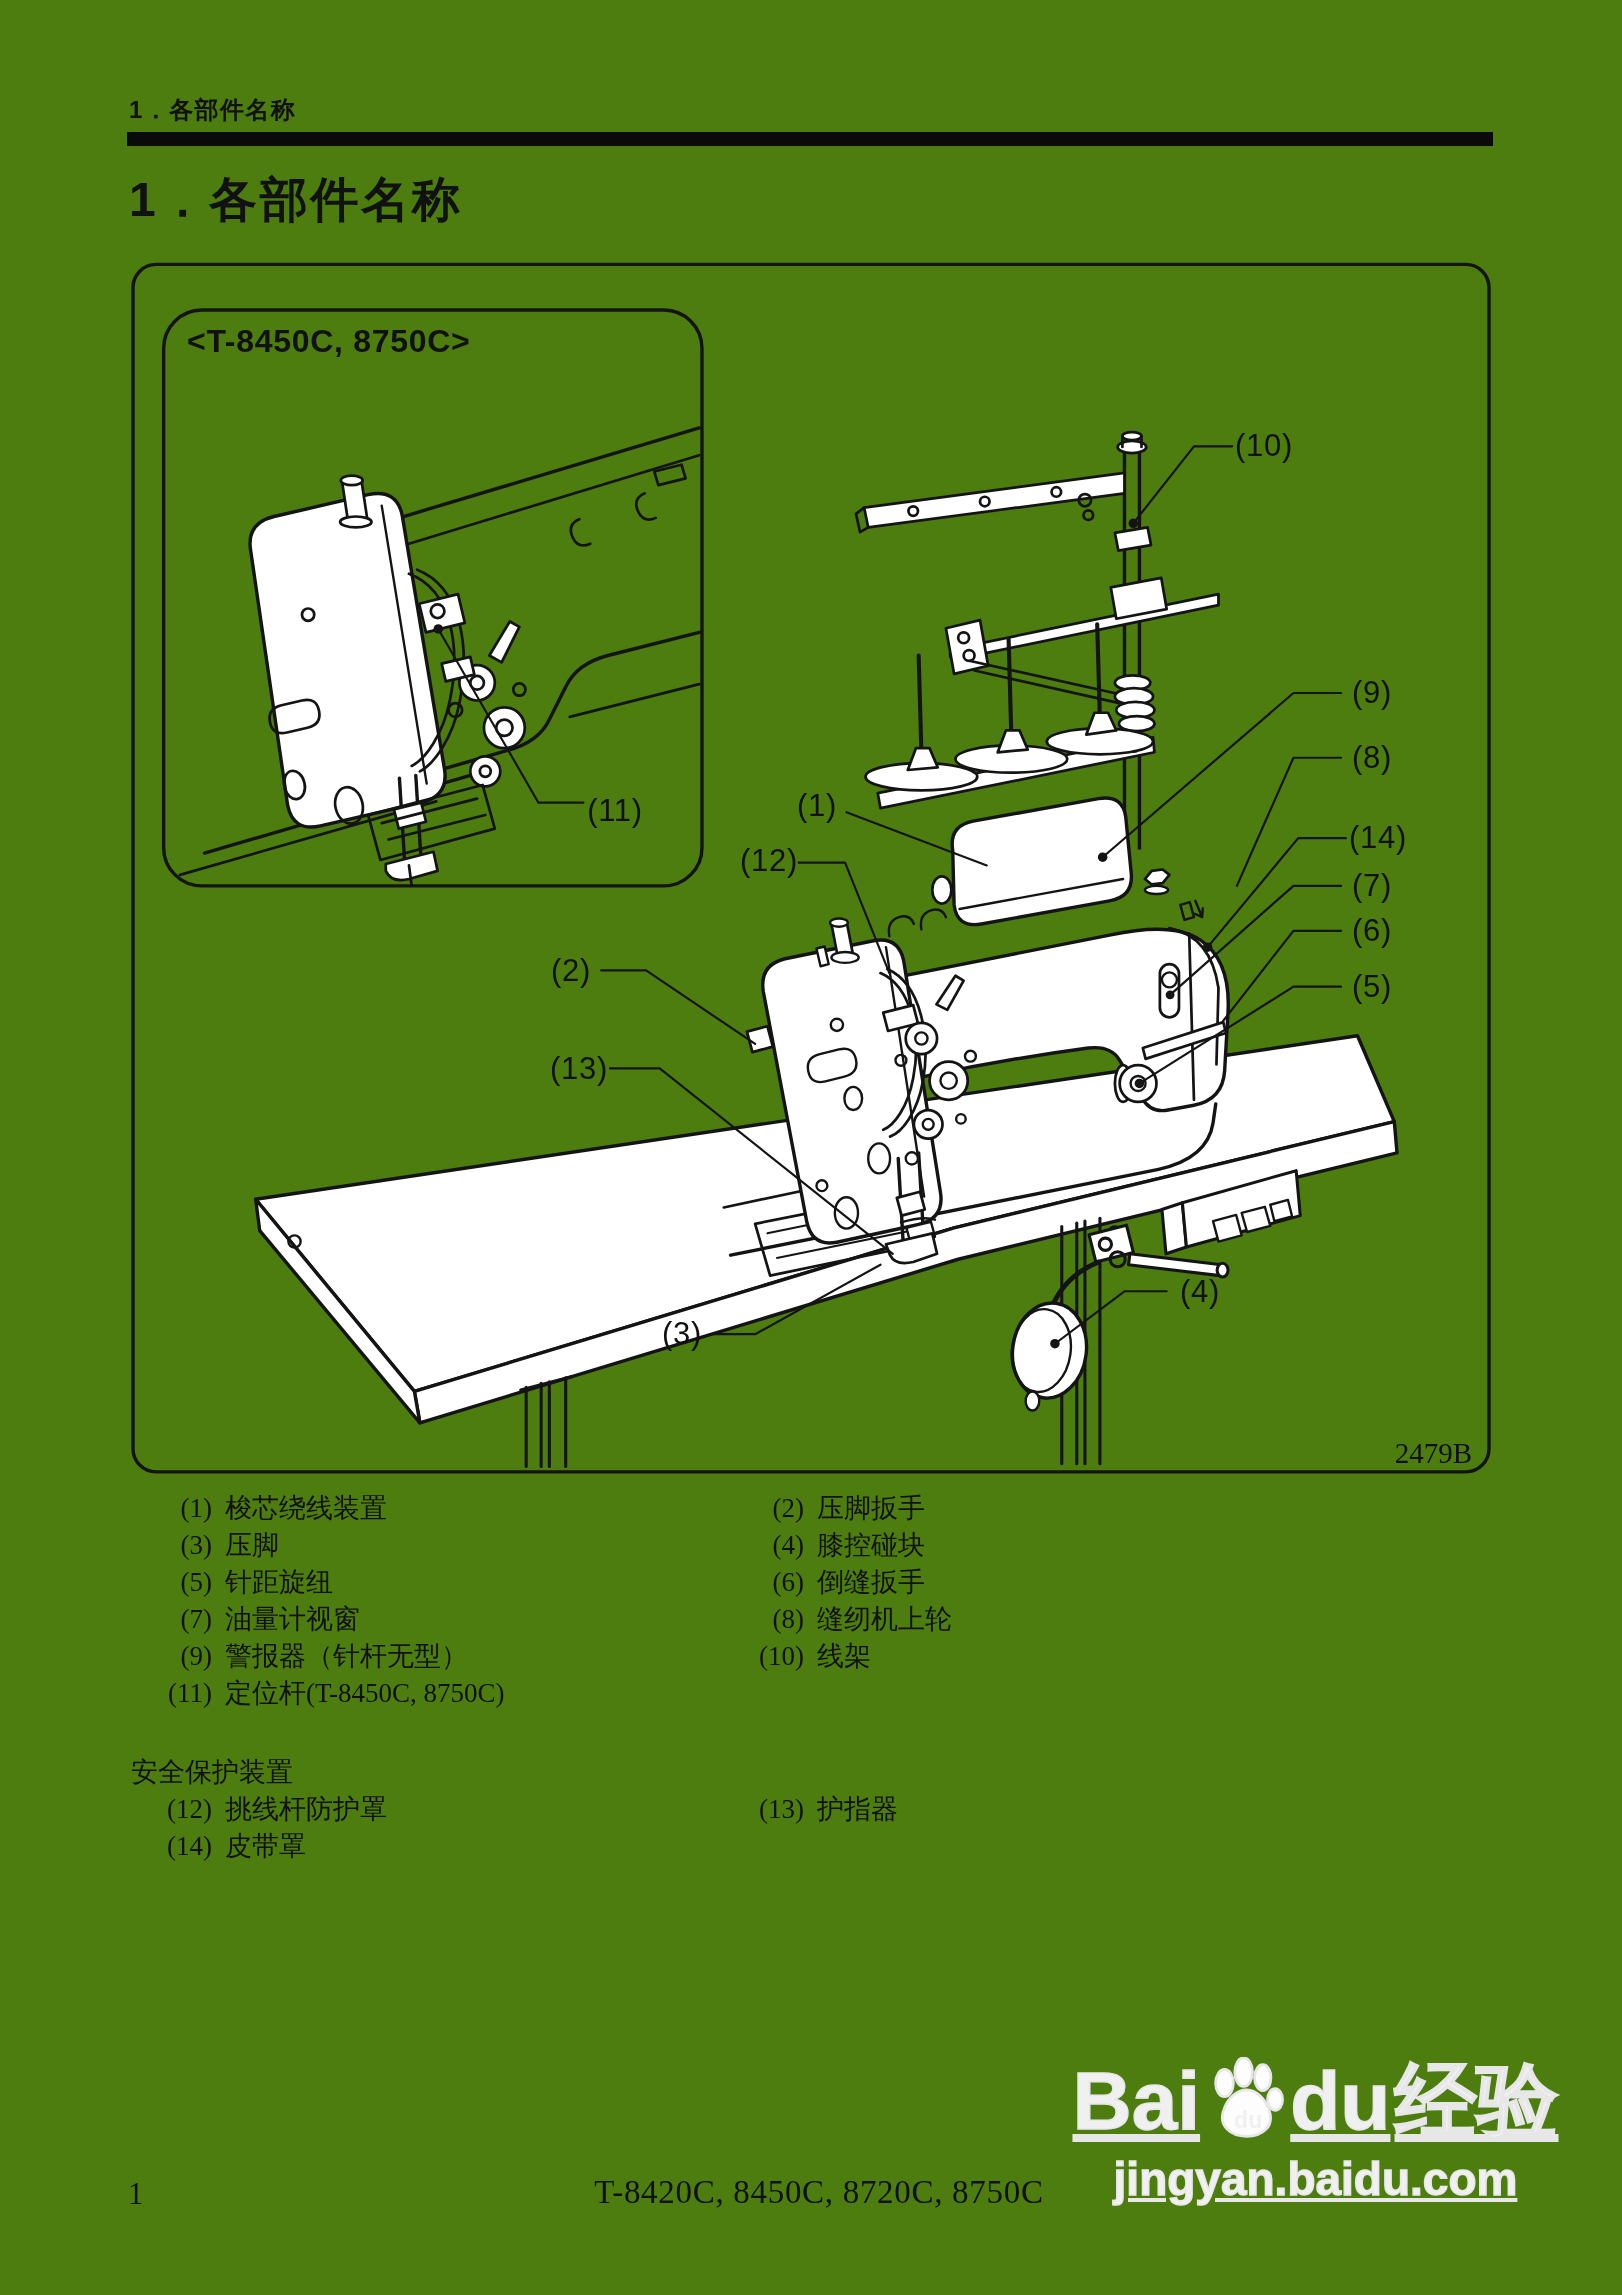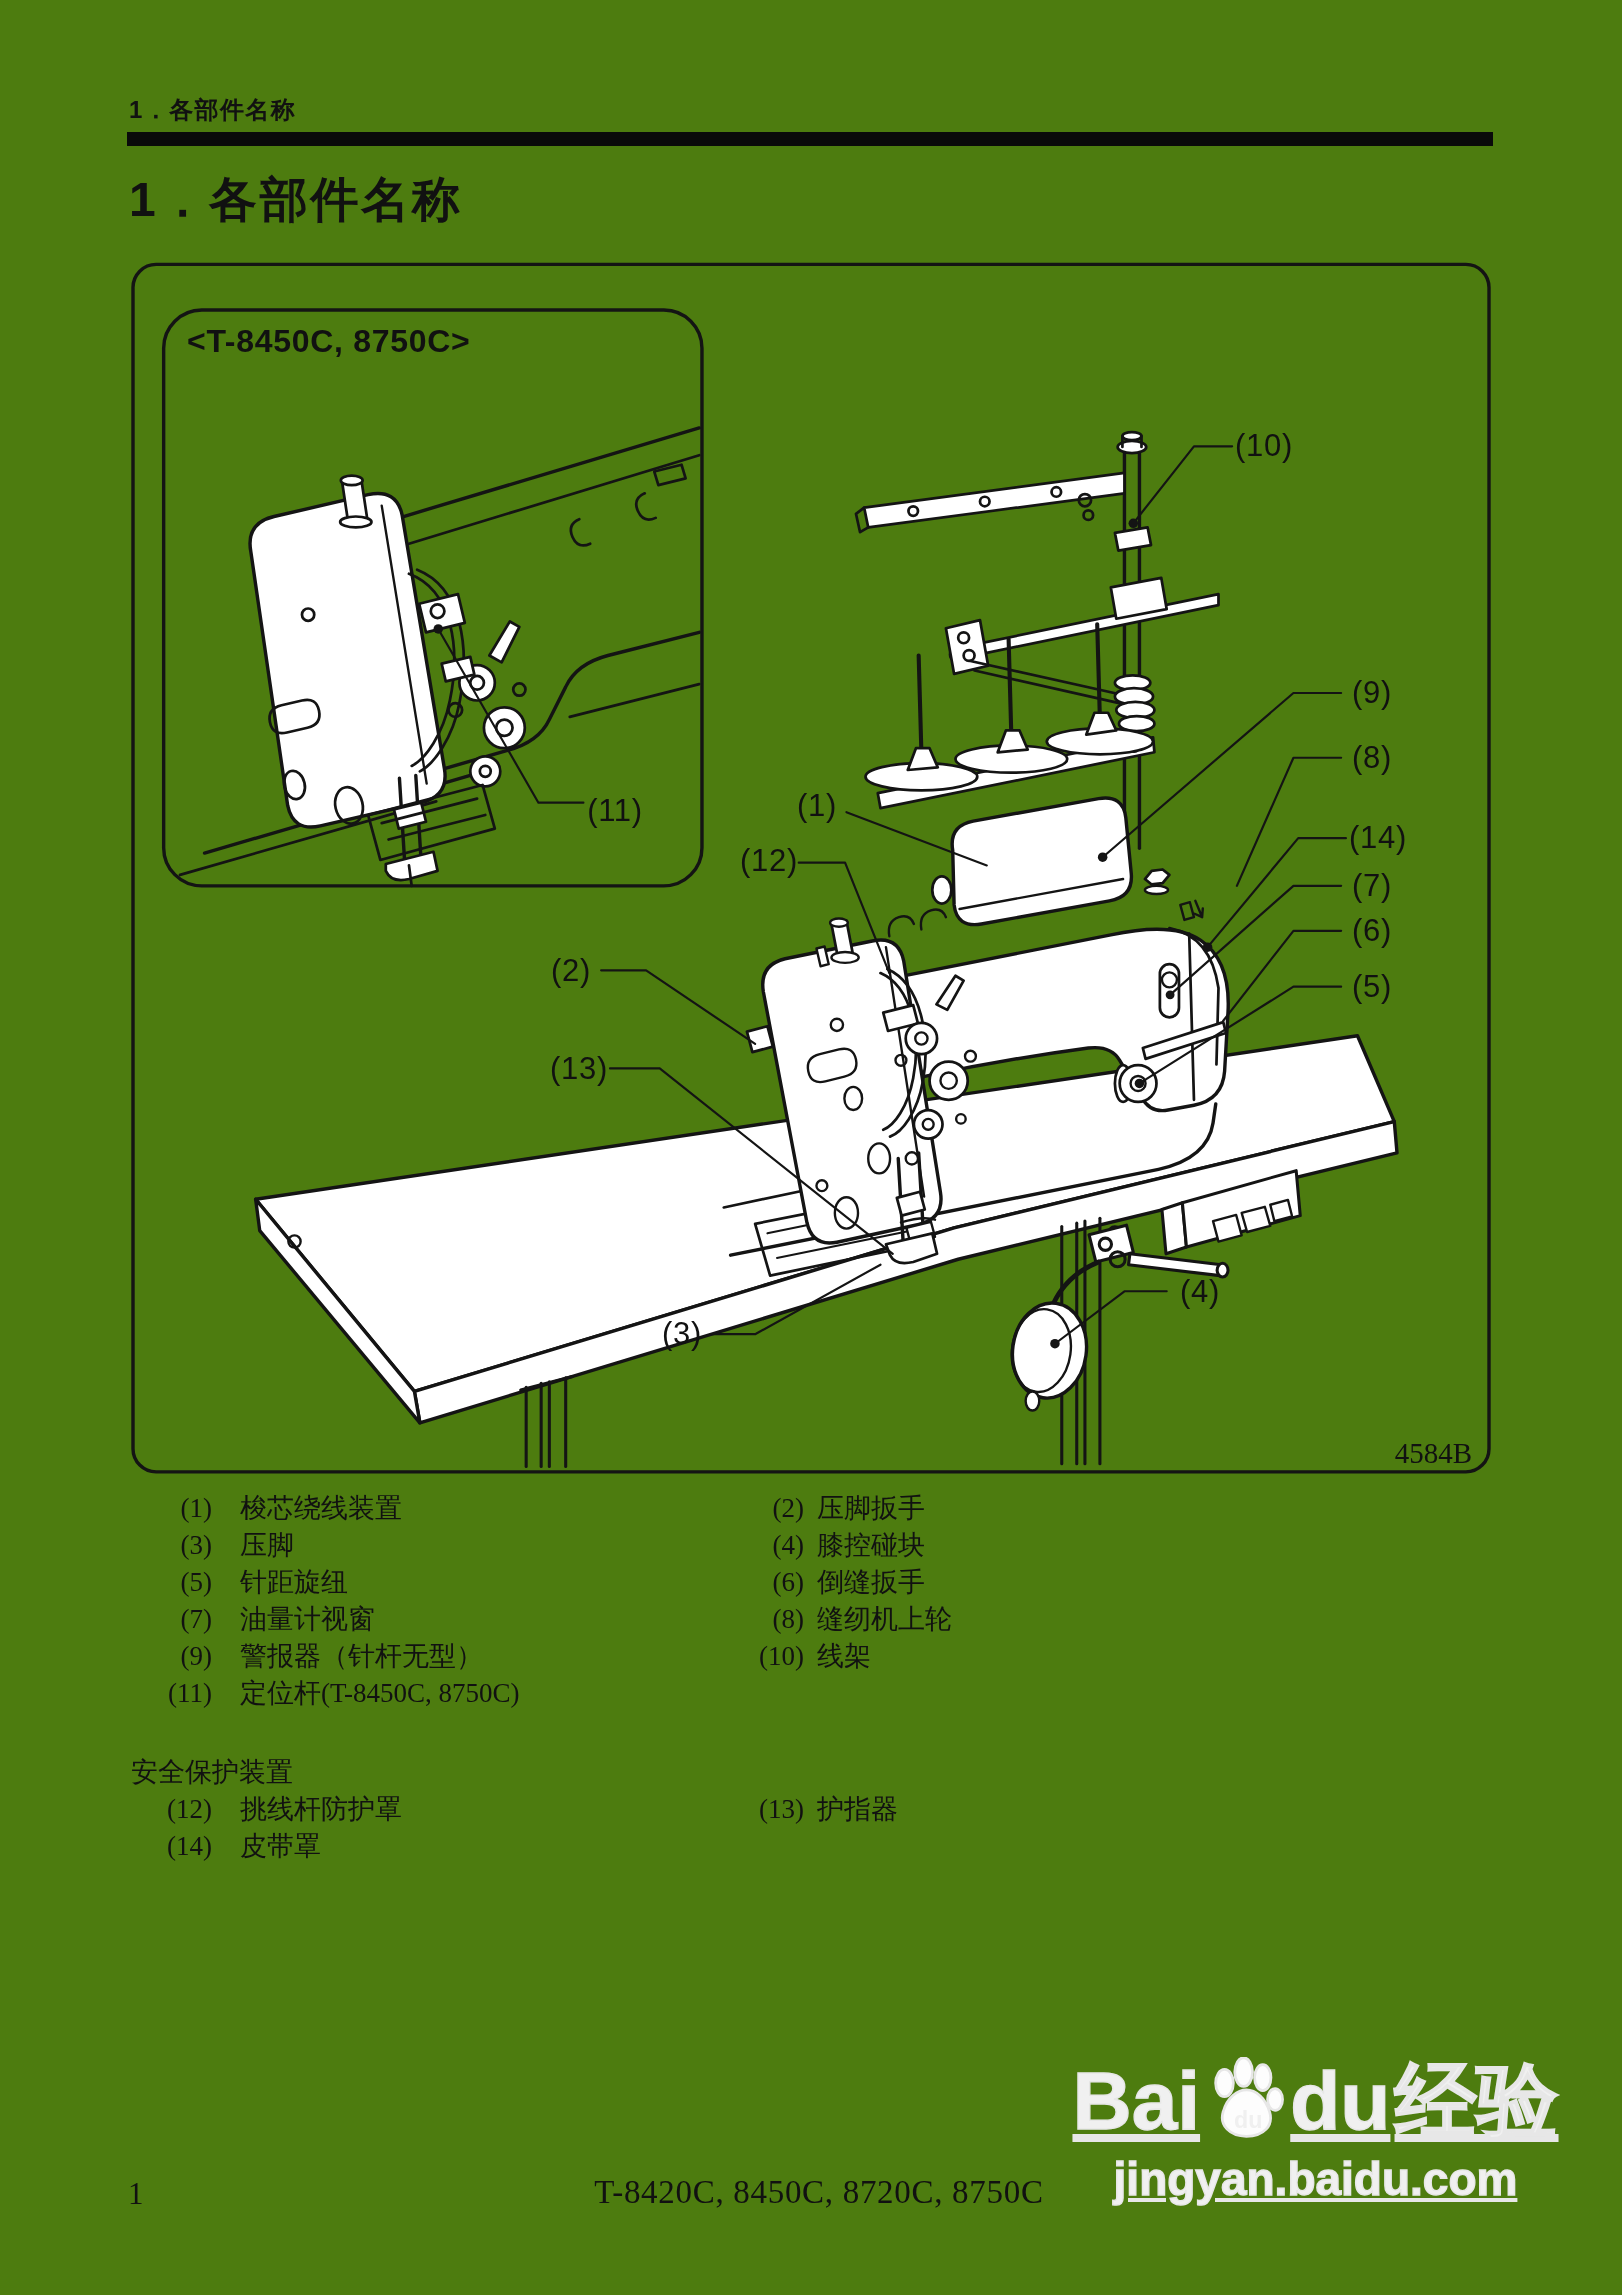--- a/index.html
+++ b/index.html
@@ -42,21 +42,21 @@
     position:absolute;left:1247px;top:1437px;width:225px;
     text-align:right;
     font-size:29px;
     font-family:"Liberation Serif","DejaVu Serif",serif;
   }
   .parts-list{position:absolute;left:0;top:1490px;width:1622px;}
   .prow{position:relative;height:37px;}
   .prow span{position:absolute;top:0;line-height:37px;font-size:27px;
     font-family:"Liberation Serif","DejaVu Serif",serif;white-space:nowrap;}
   .ln{left:129px;width:83px;text-align:right;}
-  .lt{left:240px;text-align:right;}
+  .lt{left:225px;text-align:right;}
   .rn{left:721px;width:83px;text-align:right;}
   .rt{left:817px;}
   .safety{position:absolute;left:0;top:1754px;width:1622px;}
   .safety-heading{
     position:absolute;left:131px;top:0;height:37px;line-height:37px;
     font-size:27px;font-family:"Liberation Serif","DejaVu Serif",serif;
   }
   .safety .rows{position:absolute;left:0;top:37px;width:1622px;}
   .footer-page-number{
     position:absolute;left:128px;top:2176px;
@@ -349,21 +349,21 @@
     <div class="callout" style="left:1372px;top:931px">(6)</div>
     <div class="callout" style="left:1372px;top:886px">(7)</div>
     <div class="callout" style="left:1372px;top:758px">(8)</div>
     <div class="callout" style="left:1372px;top:693px">(9)</div>
     <div class="callout" style="left:1264px;top:446px">(10)</div>
     <div class="callout" style="left:615px;top:811px">(11)</div>
     <div class="callout" style="left:769px;top:861px">(12)</div>
     <div class="callout" style="left:579px;top:1069px">(13)</div>
     <div class="callout" style="left:1378px;top:838px">(14)</div>
 
-    <div class="figure-code">4584B</div>
+    <div class="figure-code">2479B</div>
   </div>
 
   <div class="parts-list">
     <div class="prow">
       <span class="ln">(1)</span>
       <span class="lt">梭芯绕线装置</span>
       <span class="rn">(2)</span>
       <span class="rt">压脚扳手</span>
     </div>
     <div class="prow">

